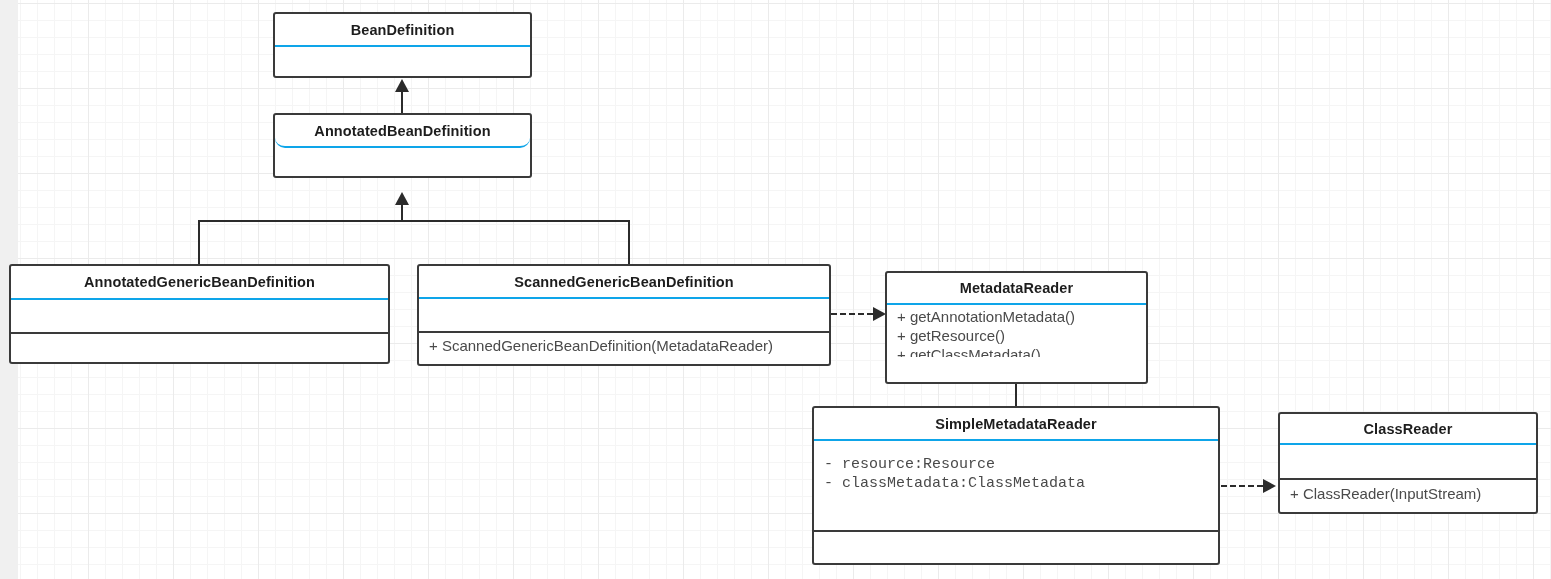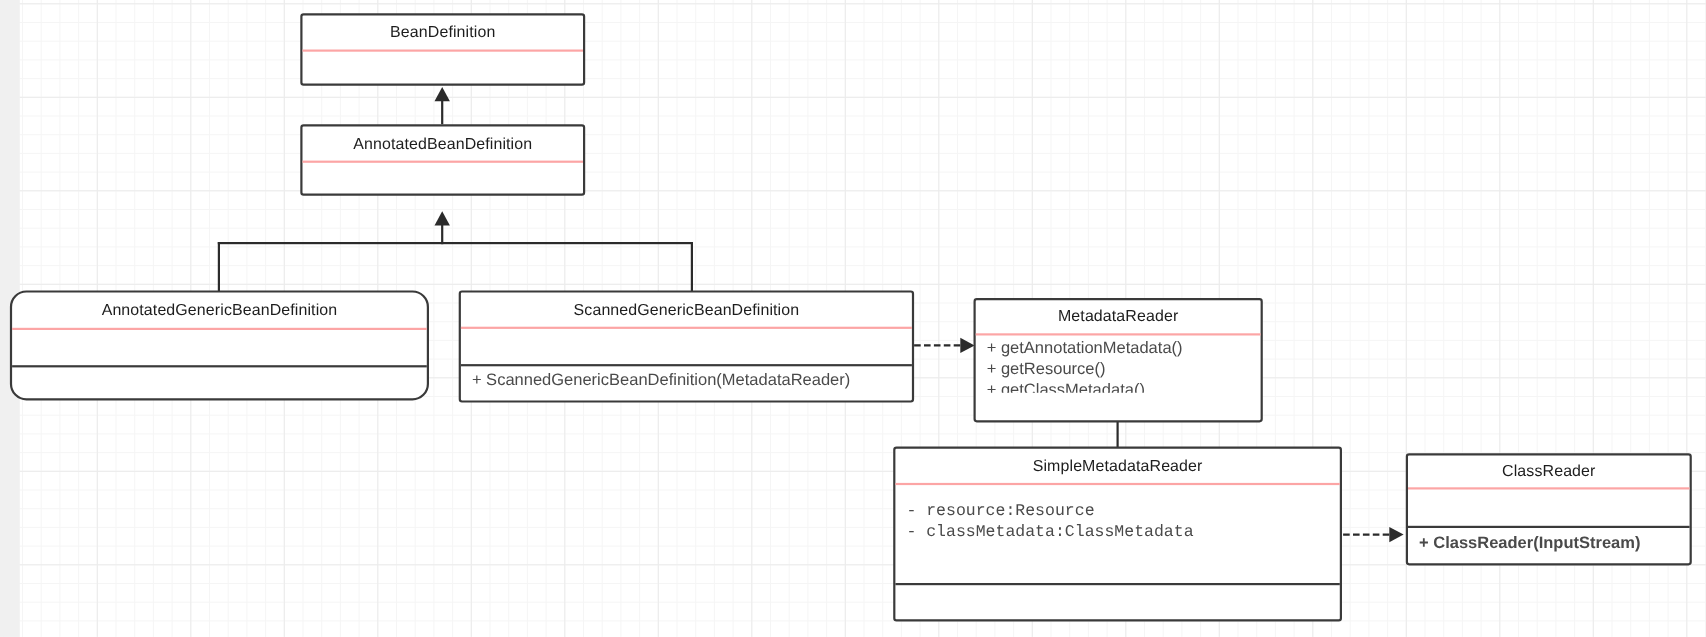--- a/index.html
+++ b/index.html
@@ -40,24 +40,24 @@
     box-sizing: border-box;
     background: #ffffff;
     border: 2px solid #3a3a3a;
     border-radius: 3px;
     z-index: 10;
   }
   .uml-title {
     box-sizing: border-box;
     width: 100%;
     text-align: center;
-    font-weight: normal;
+    font-weight: bold;
     font-size: 14.5px;
     color: #1d1d1d;
-    border-bottom: 2px solid #fca5a5;
+    border-bottom: 2px solid #0ea5e9;
     display: flex;
     align-items: center;
     justify-content: center;
     letter-spacing: 0.1px;
   }
   .uml-compartment {
     box-sizing: border-box;
     width: 100%;
     padding: 5px 10px 4px 10px;
     font-size: 15px;
@@ -128,25 +128,25 @@
 
   <div class="dashed-h" style="left:1221px; top:485px; width:42px;"></div>
   <div class="arrow-right" style="left:1263px; top:479px;"></div>
 
   <div class="uml-box" style="left:273px; top:12px; width:259px; height:66px;">
     <div class="uml-title" style="height:33px;">BeanDefinition</div>
     <div class="uml-compartment" style="height:29px;"></div>
   </div>
 
   <div class="uml-box" style="left:273px; top:113px; width:259px; height:65px;">
-    <div class="uml-title" style="height:33px;">AnnotatedBeanDefinition</div>
+    <div class="uml-title" style="height:33px;border-radius:10px;">AnnotatedBeanDefinition</div>
     <div class="uml-compartment" style="height:28px;"></div>
   </div>
 
-  <div class="uml-box" style="left:9px; top:264px; width:381px; height:100px;border-radius:15px;">
+  <div class="uml-box" style="left:9px; top:264px; width:381px; height:100px;">
     <div class="uml-title" style="height:34px;">AnnotatedGenericBeanDefinition</div>
     <div class="uml-compartment divided" style="height:34px;"></div>
     <div class="uml-compartment" style="height:28px;"></div>
   </div>
 
   <div class="uml-box" style="left:417px; top:264px; width:414px; height:102px;">
     <div class="uml-title" style="height:33px;">ScannedGenericBeanDefinition</div>
     <div class="uml-compartment divided" style="height:34px;"></div>
     <div class="uml-compartment" style="height:31px; padding-top:3px;">
       <div class="row">+ ScannedGenericBeanDefinition(MetadataReader)</div>
@@ -167,18 +167,18 @@
     <div class="uml-compartment divided" style="height:91px; padding-top:14px;">
       <div class="row">- resource:Resource</div>
       <div class="row">- classMetadata:ClassMetadata</div>
     </div>
     <div class="uml-compartment" style="height:31px;"></div>
   </div>
 
   <div class="uml-box" style="left:1278px; top:412px; width:260px; height:102px;">
     <div class="uml-title" style="height:31px;">ClassReader</div>
     <div class="uml-compartment divided" style="height:35px;"></div>
-    <div class="uml-compartment" style="height:32px; padding-top:4px;font-weight:bold;">
+    <div class="uml-compartment" style="height:32px; padding-top:4px;">
       <div class="row">+ ClassReader(InputStream)</div>
     </div>
   </div>
 
 </div>
 
 </body></html>

